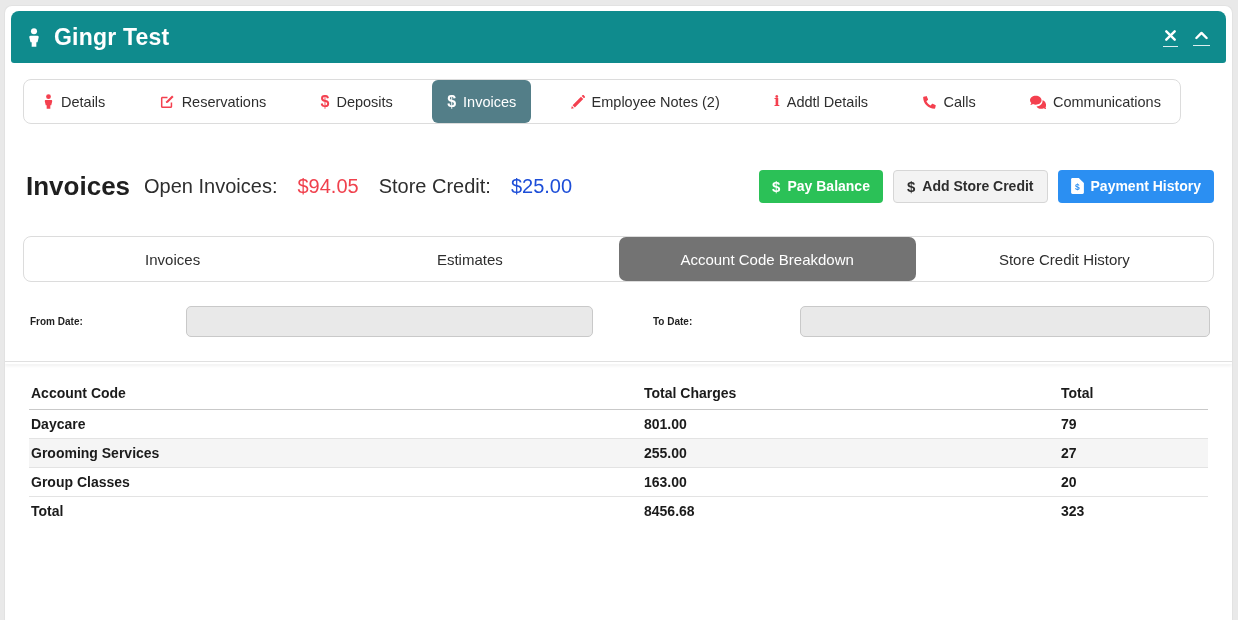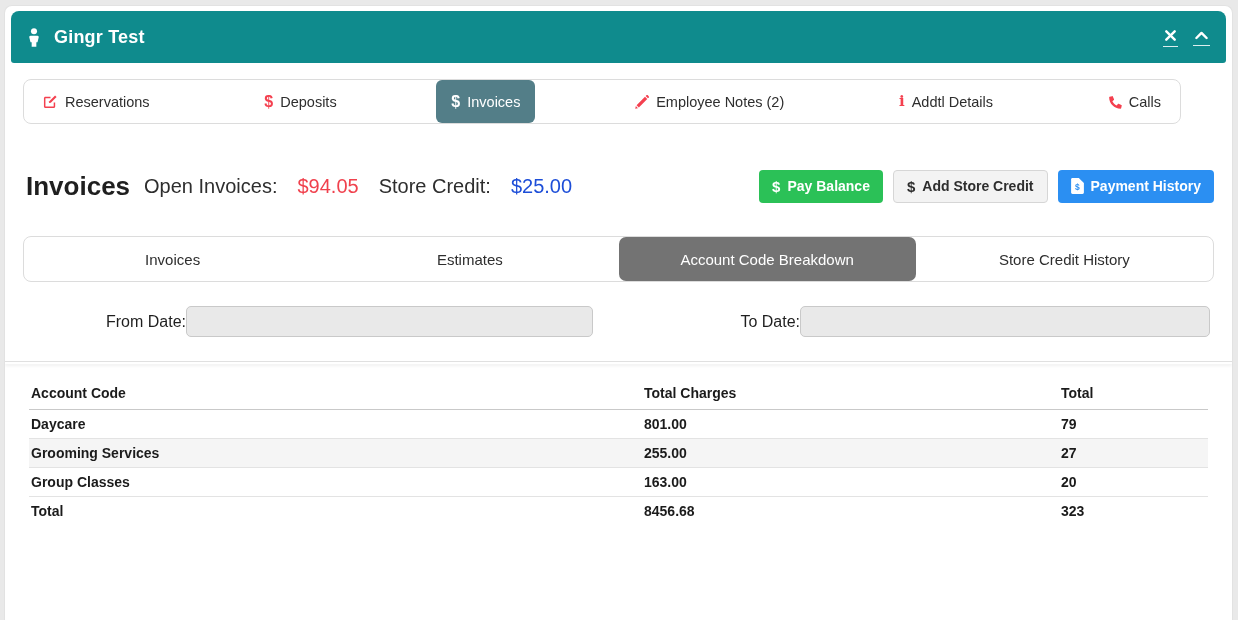--- a/index.html
+++ b/index.html
@@ -16,21 +16,21 @@
     border-radius:8px 8px 0 0;
     overflow:hidden;
   }
   
   .app-header {
     margin:5px 6px 0; height:52px; background:#0f8b8d;
     border-radius:8px 8px 3px 3px;
     display:flex; align-items:center; padding:0 16px; color:#fff;
   }
   .app-header .person { display:inline-flex; margin-right:13px; }
-  .app-title { font-size:18px; font-weight:600; letter-spacing:.2px; }
+  .app-title { font-size:23px; font-weight:600; letter-spacing:.2px; }
   .header-actions { margin-left:auto; display:flex; gap:15px; align-items:center; }
   .hicon {
     display:inline-flex; padding:2px 2px 5px; cursor:pointer;
     border-bottom:1px solid rgba(255,255,255,.85);
   }
   
   .tabbar {
     margin:16px 0 0 18px; width:1158px; height:45px;
     border:1px solid #dcdcdc; border-radius:8px; background:#fff;
     display:flex; align-items:stretch; justify-content:space-between;
@@ -67,21 +67,21 @@
     margin:32px 18px 0; height:46px; background:#fff;
     border:1px solid #dcdcdc; border-radius:8px; display:flex; align-items:stretch;
   }
   .subtab {
     flex:1; display:flex; align-items:center; justify-content:center;
     font-size:15px; color:#2e2e2e; cursor:pointer;
   }
   .subtab.active { background:#737373; color:#fff; border-radius:7px; }
   
   .filters { margin:24px 18px 0; display:flex; align-items:center; }
-  .flabel { font-size:16px; font-weight:400; color:#1f1f1f;text-align:right; }
+  .flabel { font-size:10px; font-weight:700; color:#1f1f1f; }
   .flabel.from { margin-left:7px; width:156px; }
   .flabel.to { width:147px; }
   .fgap { width:60px; }
   .finput {
     height:31px; background:#e9e9e9; border:1px solid #c9c9c9; border-radius:5px;
     font-family:inherit; font-size:14px; padding:0 8px; color:#333;
   }
   .finput.from { width:407px; }
   .finput.to { width:410px; }
   .divider { margin-top:24px; border-top:1px solid #e0e0e0; box-shadow:0 2px 3px rgba(0,0,0,.06); height:3px; }
@@ -117,20 +117,29 @@
         <svg width="13" height="9" viewBox="0 0 12 8" fill="none" stroke="#fff" stroke-width="2.2" stroke-linecap="round" stroke-linejoin="round">
             <polyline points="1.3,6.3 6,1.6 10.7,6.3"></polyline>
           </svg>
       </span>
     </span>
   </div>
 
   <div class="tabbar">
     <div class="tab">
       <span class="ticon">
+        <svg width="11" height="15" viewBox="0 0 12 16" fill="currentColor">
+            <circle cx="6" cy="2.7" r="2.6"></circle>
+            <path d="M3.1 6.4h5.8c.9 0 1.3.7 1.1 1.5l-1 4.2h-1V16H4v-3.9H3l-1-4.2c-.2-.8.2-1.5 1.1-1.5z"></path>
+          </svg>
+      </span>
+      <span>Details</span>
+    </div>
+    <div class="tab">
+      <span class="ticon">
         <svg width="15" height="15" viewBox="0 0 16 16" fill="currentColor">
             <path d="M1 4.6C1 3.7 1.7 3 2.6 3H8v1.6H2.6v8.8h8.8V9H13v4.4c0 .9-.7 1.6-1.6 1.6H2.6C1.7 15 1 14.3 1 13.4z"></path>
             <path d="M6.3 9.7l.4-2 6.2-6.2 1.6 1.6-6.2 6.2z"></path>
           </svg>
       </span>
       <span>Reservations</span>
     </div>
     <div class="tab">
       <span class="ticon dollar-glyph">$</span>
       <span>Deposits</span>
@@ -151,20 +160,29 @@
       <span class="ticon info-glyph">i</span>
       <span>Addtl Details</span>
     </div>
     <div class="tab">
       <span class="ticon">
         <svg width="14" height="14" viewBox="0 0 16 16" fill="currentColor">
             <path d="M15.3 11.5l-3.2-1.4c-.3-.1-.6 0-.8.2l-1.4 1.7c-2.1-1-3.9-2.8-4.9-4.9l1.7-1.4c.2-.2.3-.5.2-.8L5.5 1.7c-.1-.3-.5-.5-.8-.4l-2.9.7c-.3.1-.5.3-.5.6 0 7.2 5.9 13.1 13.1 13.1.3 0 .5-.2.6-.5l.7-2.9c.1-.3-.1-.7-.4-.8z"></path>
           </svg>
       </span>
       <span>Calls</span>
+    </div>
+    <div class="tab">
+      <span class="ticon">
+        <svg width="16" height="14" viewBox="0 0 18 14" fill="currentColor">
+            <path d="M6.5 0C2.9 0 0 2.2 0 5c0 1.2.5 2.3 1.5 3.2-.2.8-.6 1.5-1.2 2.1.9 0 2.1-.3 3.1-1 .9.5 2 .7 3.1.7 3.6 0 6.5-2.2 6.5-5S10.1 0 6.5 0z"></path>
+            <path d="M17.9 9.5c0-2.1-1.6-3.9-3.9-4.5 0 .3.1.7.1 1 0 3.3-3 5.9-6.8 6.1.9 1.5 2.9 2.6 5.1 2.6 1.1 0 2.2-.3 3.1-.7 1 .6 2.2 1 3.1 1-.6-.6-1-1.4-1.2-2.1.9-.9 1.5-2.1 1.5-3.4z"></path>
+          </svg>
+      </span>
+      <span>Communications</span>
     </div>
   </div>
 
   <div class="section-head">
     <span class="section-title">Invoices</span>
     <span class="balances">
       <span>Open Invoices:</span>
       <span class="amount-red">$94.05</span>
       <span>Store Credit:</span>
       <span class="amount-green">$25.00</span>

